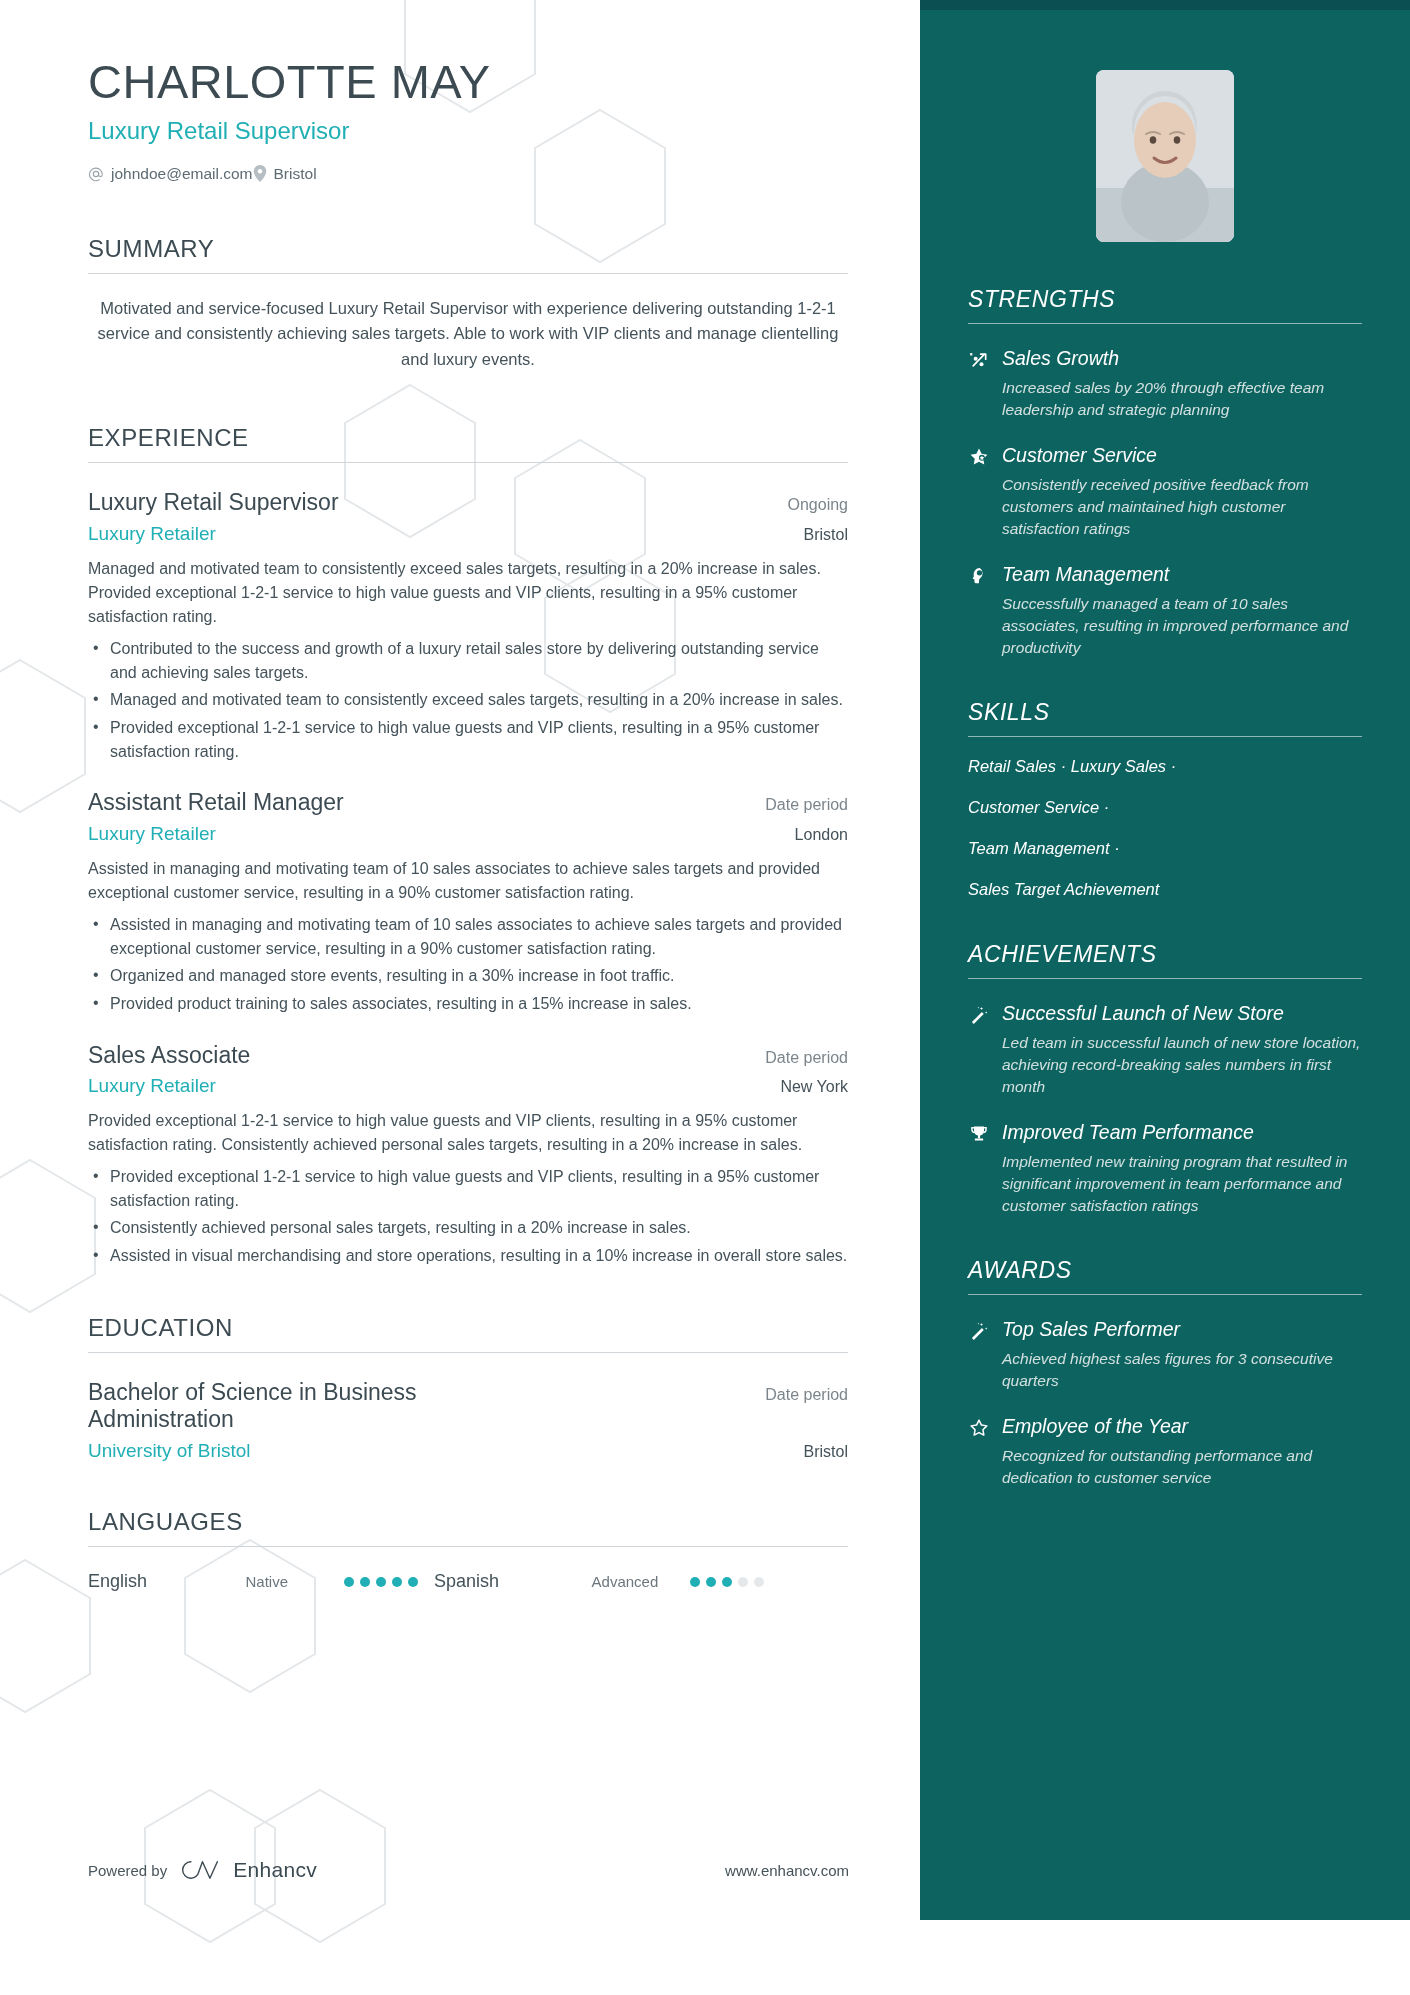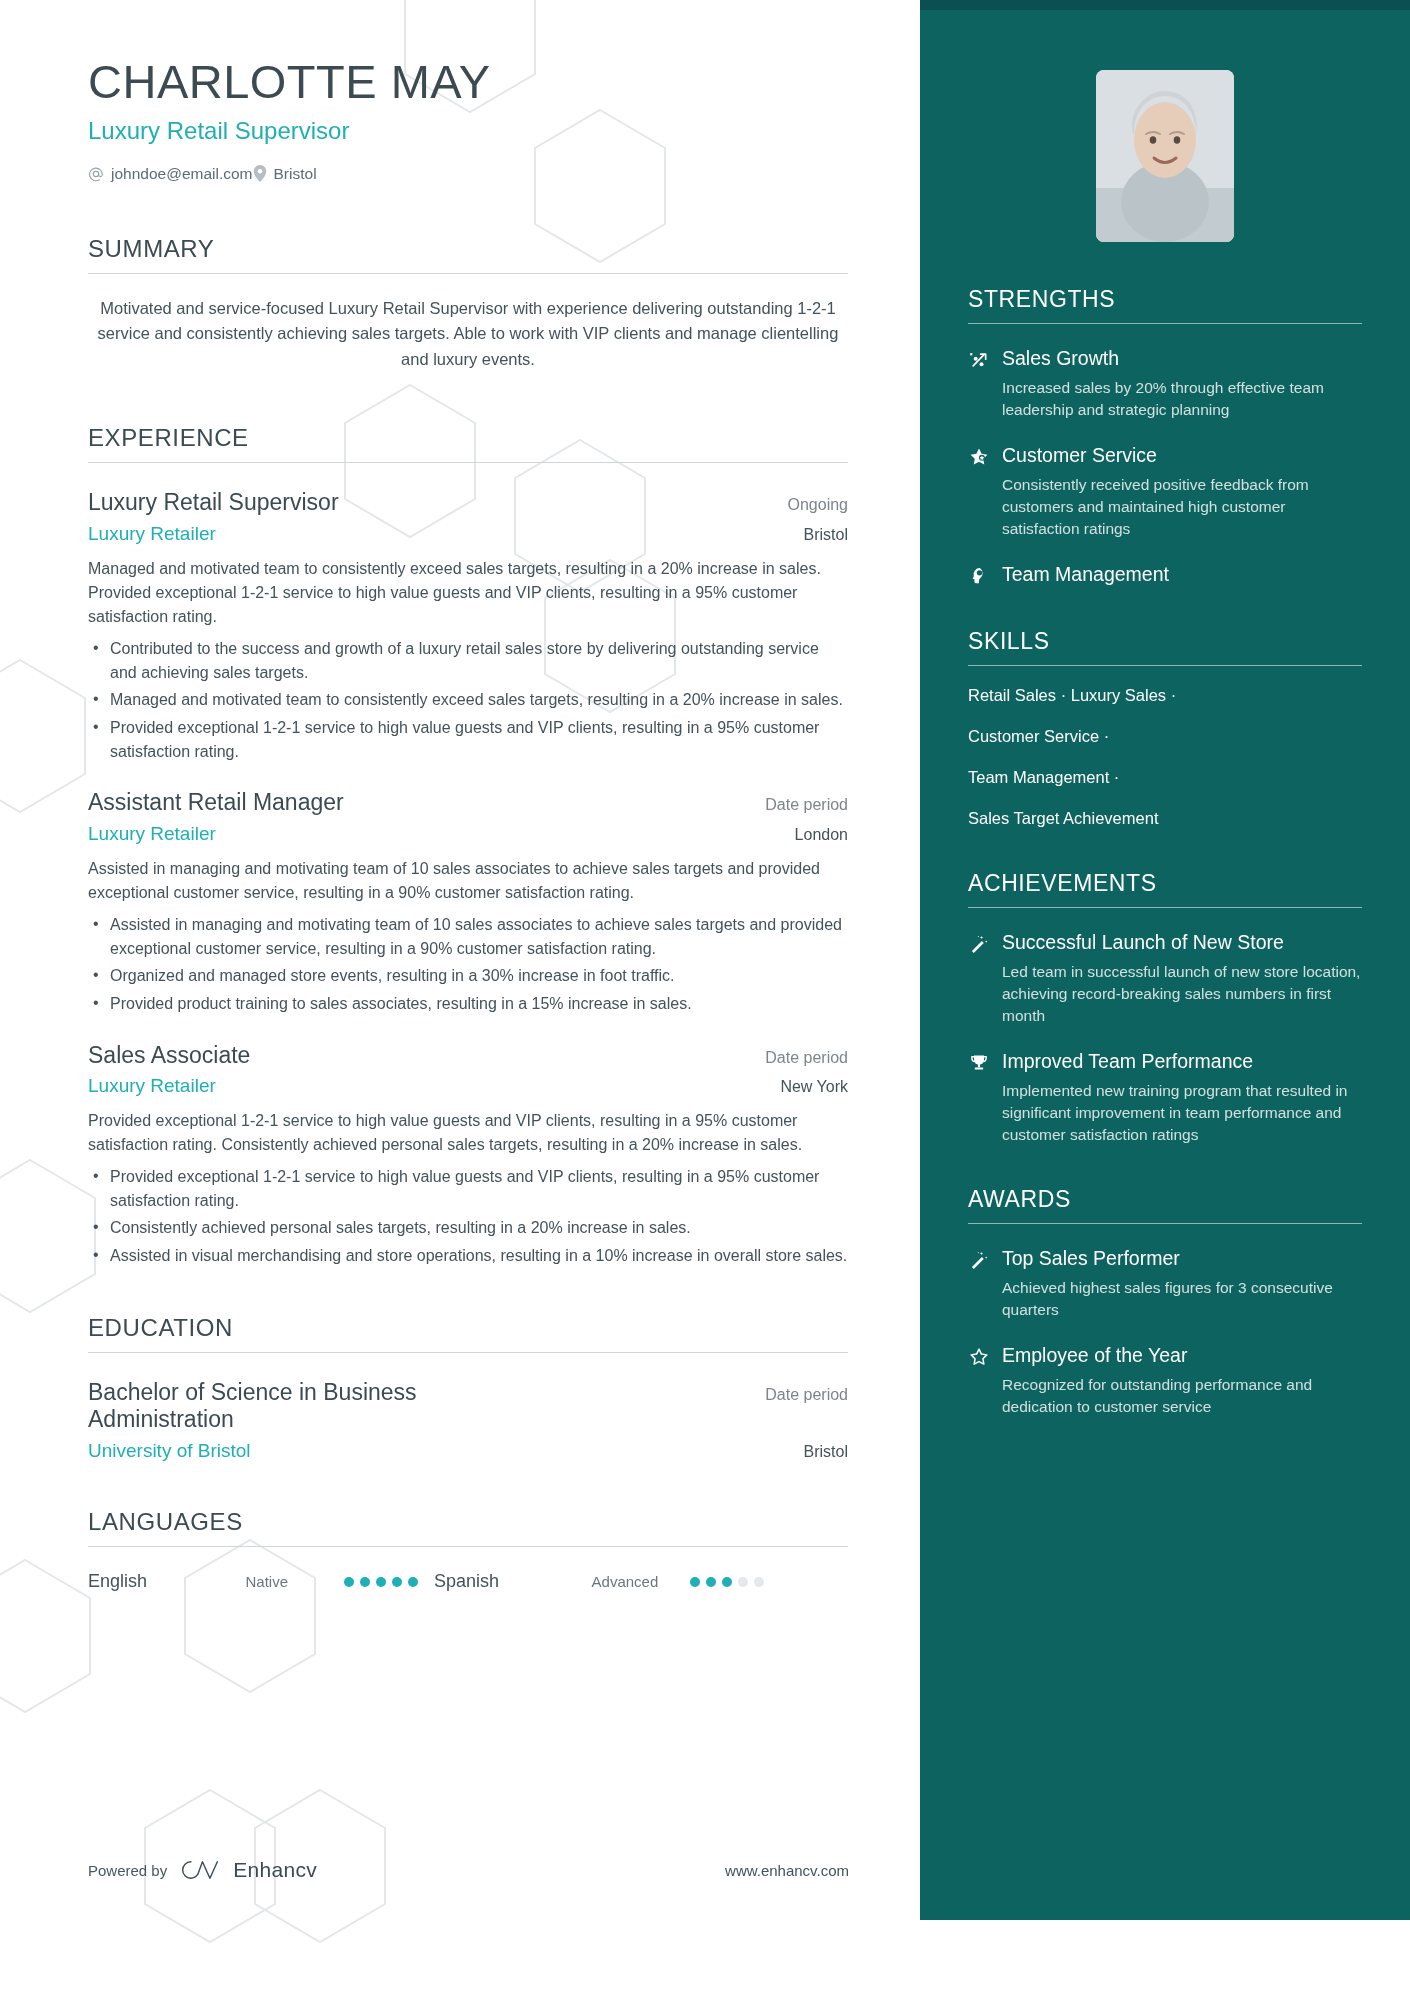--- a/index.html
+++ b/index.html
@@ -206,20 +206,21 @@
   .footer-url { font-size: 15px; color: #44525a; }
 
   
   .right {
     position: relative;
     z-index: 2;
     width: 490px;
     background: #0d6360;
     color: #ffffff;
     padding: 70px 48px 40px 48px;
+    font-style: italic;
   }
   .right::before {
     content: "";
     position: absolute;
     left: 0; right: 0; top: 0;
     height: 10px;
     background: #0b4f52;
   }
 
   .photo-wrap {
@@ -508,20 +509,21 @@
       <div class="r-item">
         <div class="r-item-head">
           <span class="r-icon">
             <svg width="20" height="20" viewBox="0 0 24 24">
               <path d="M13 2.5a7.5 7.5 0 0 0-7.3 9.3c.3 1.1-.2 1.6-.9 2.3-.5.5-.4 1.2.3 1.4l1.4.4v2.6c0 1.2 1 2.2 2.2 2.2H12v-3.2c0-1.2.5-2 1.4-2.8A7.5 7.5 0 0 0 13 2.5z" fill="#fff"></path>
               <circle cx="12.6" cy="8.2" r="3.2" fill="#0d6360"></circle>
             </svg>
           </span>
           <span class="r-item-title">Team Management</span>
         </div>
+        <div class="r-item-desc">Successfully managed a team of 10 sales associates, resulting in improved performance and productivity</div>
       </div>
     </div>
 
     <div class="r-sec">
       <div class="r-sec-title">SKILLS</div>
       <div class="r-sec-rule"></div>
       <div class="skill-line">Retail Sales · Luxury Sales ·</div>
       <div class="skill-line">Customer Service ·</div>
       <div class="skill-line">Team Management ·</div>
       <div class="skill-line">Sales Target Achievement</div>

